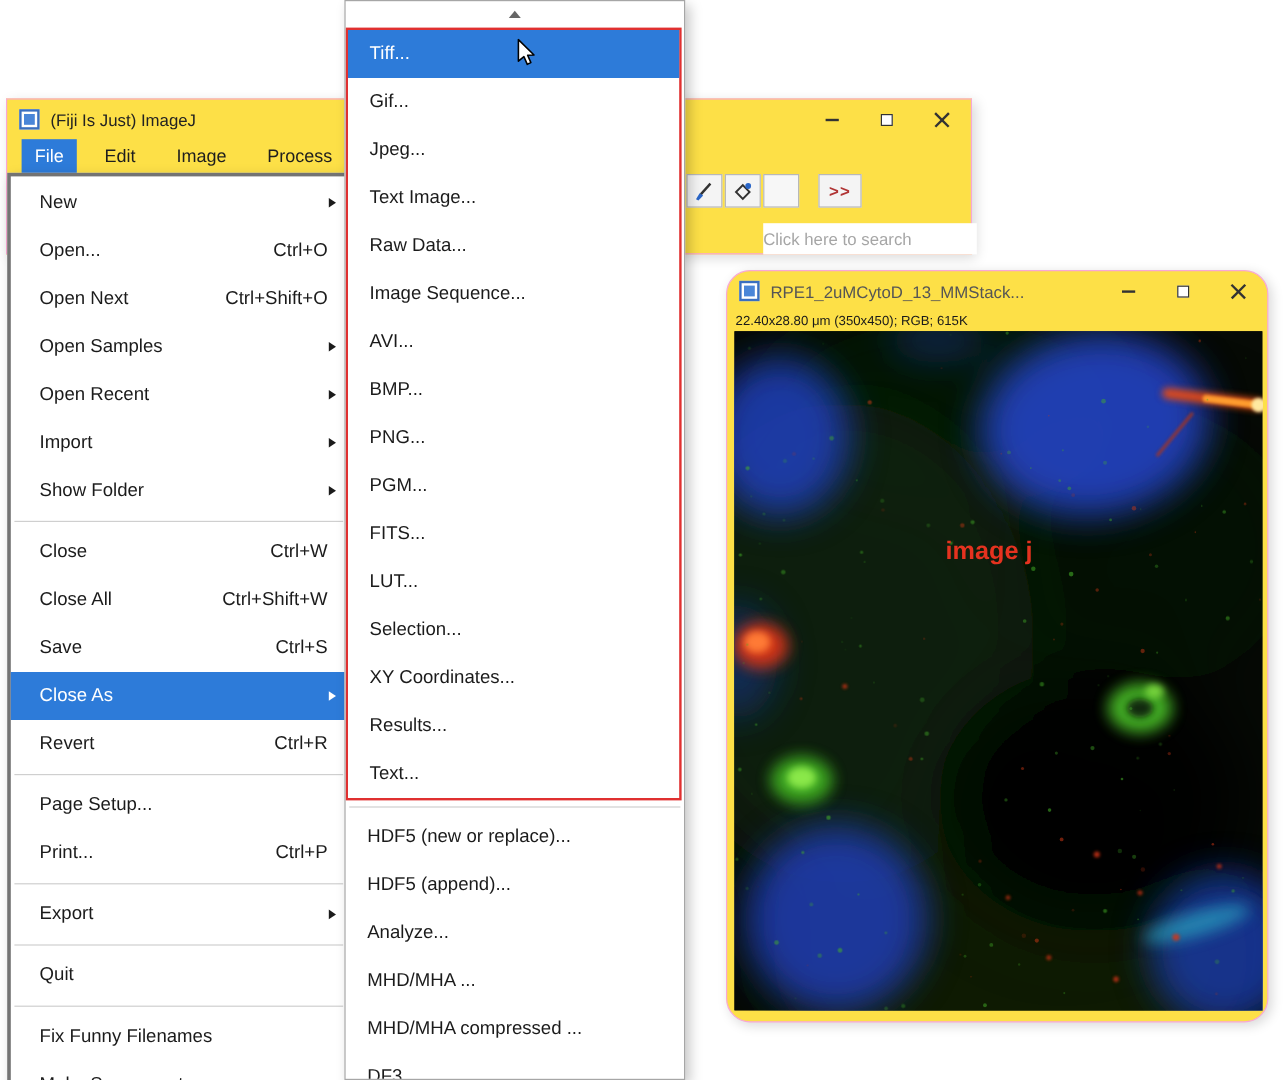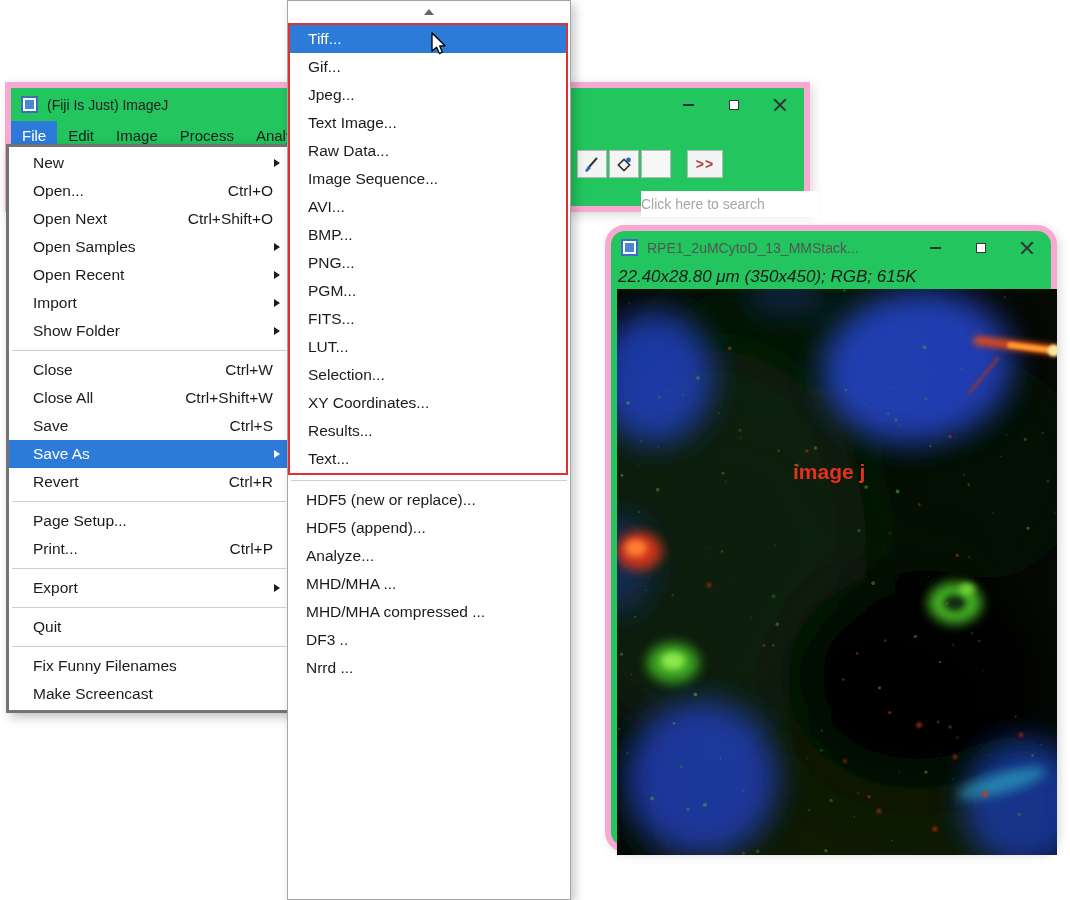--- a/index.html
+++ b/index.html
@@ -1,78 +1,78 @@
 <!DOCTYPE html>
 <html style="--accent: #2d7bd9; --highlight: #e03030; --more-color: #b03434;"><head>
 <meta charset="utf-8">
 <style>
   * { box-sizing: border-box; }
   body {
     margin: 0; width: 1070px; height: 900px; position: relative;
     background: #ffffff; overflow: hidden;
     font-family: "Liberation Sans", sans-serif;
   }
-  .window { position: absolute; background: #22c55e; border: 6px solid #f9a8d4;
+  .window { position: absolute; background: #fde047; border: 1px solid #f9a8d4;
             box-shadow: 3px 3px 10px rgba(0,0,0,.15); }
   #main-window  { left: 5px;  top: 82px;  width: 805px; height: 130px; z-index: 1; }
   #image-window { left: 605px; top: 225px; width: 452px; height: 627px; z-index: 10; border-radius: 20px; }
 
   .titlebar { height: 33px; display: flex; align-items: center; padding: 0 10px; position: relative; }
   .app-icon { width: 17px; height: 17px; border: 2px solid #3a6fc0; background: #fff; position: relative; flex: none; }
   .app-icon i { position: absolute; left: 2px; top: 2px; right: 2px; bottom: 2px; background: #4a86d8; display: block; }
   .titlebar-title { margin-left: 9px; font-size: 14px; color: #222; white-space: nowrap; overflow: hidden; }
   #image-window .titlebar-title { color: #555; }
 
   .win-controls { position: absolute; right: 1px; top: 1px; height: 31px; display: flex; }
   .win-btn { width: 46px; display: flex; align-items: center; justify-content: center; cursor: default; }
   .min-glyph { width: 11px; height: 0; border-top: 2px solid #333; }
   .max-glyph { width: 10px; height: 10px; border: 1.5px solid #333; background: #fff; }
   .close-glyph { position: relative; width: 14px; height: 14px; }
   .close-glyph i { position: absolute; left: -1px; top: 6px; width: 16px; height: 1.7px; background: #333; display: block; }
   .close-glyph i:first-child { transform: rotate(45deg); }
   .close-glyph i:last-child  { transform: rotate(-45deg); }
 
   #menubar { display: flex; height: 29px; align-items: stretch; font-size: 15px; }
-  .menu-item { display: flex; align-items: center; padding: 3px 11px; color: #1e1e1e; }
+  .menu-item { display: flex; align-items: center; padding: 3px 11px; color: #1e1e1e; margin-left: 12px; }
   .menu-item.active { background: var(--accent); color: #fff; }
 
   #toolbar { position: absolute; left: 566px; top: 62px; display: flex; align-items: center; }
   .tool-btn { width: 30px; height: 28px; border: 1px solid #b8b8b8; background: #f4f4f4;
               margin-right: 2px; display: flex; align-items: center; justify-content: center; }
   .tool-btn.blank { background: #f7f7f7; }
   .tool-btn.more { width: 36px; margin-left: 14px; color: var(--more-color); font-weight: bold;
                    font-size: 14px; letter-spacing: 1px; }
   #search-field { position: absolute; left: 630px; top: 103px; width: 178px; height: 26px;
                   display: flex; align-items: center; font-size: 14px; color: #a6a6a6; background: #fff; }
 
   .menu-popup { position: absolute; left: 6px; top: 144px; width: 286px; background: #fff;
                 border: 3px solid #737373; box-shadow: 4px 4px 10px rgba(0,0,0,.25);
                 z-index: 20; padding: 2px 0; }
-  .menu-row { height: 28px; display: flex; align-items: center; padding: 0 16px 0 24px;
+  .menu-row { height: 40px; display: flex; align-items: center; padding: 0 16px 0 24px;
               font-size: 15.5px; color: #1b1b1b; position: relative; }
   .menu-row.sub { padding-left: 18px; }
   .menu-row.selected { background: var(--accent); color: #fff; }
   .shortcut { margin-left: auto; }
   .menu-sep { height: 1px; background: #cfcfcf; margin: 5px 3px; }
   .arrow-right { position: absolute; right: 9px; top: 50%; margin-top: -4.5px; width: 0; height: 0;
                  border-left: 6px solid #1b1b1b; border-top: 4.5px solid transparent;
                  border-bottom: 4.5px solid transparent; }
   .menu-row.selected .arrow-right { border-left-color: #fff; }
 
   #submenu { position: absolute; left: 287px; top: 0; width: 284px; height: 900px; background: #fff;
              border: 1px solid #a6a6a6; box-shadow: 4px 4px 10px rgba(0,0,0,.22);
              z-index: 30; overflow: hidden; }
   .scroll-up { height: 22px; display: flex; align-items: center; justify-content: center; }
   .tri-up { width: 0; height: 0; border-bottom: 6px solid #666;
             border-left: 5px solid transparent; border-right: 5px solid transparent; }
   #redbox { border: 2px solid var(--highlight); margin-right: 2px; }
 
   #cursor { position: absolute; left: 430px; top: 32px; z-index: 60; }
 
-  .status { padding: 3px 7px 2px; font-size: 17px; color: #1a1a1a; font-style: italic; }
+  .status { padding: 3px 7px 2px; font-size: 11px; color: #1a1a1a; }
   .canvas-wrap { margin: 0 6px; width: 440px; height: 566px; position: relative; background: #000; }
   .canvas-wrap svg { display: block; }
 </style>
 </head>
 <body>
 
 <div class="window" id="main-window">
   <div class="titlebar">
     <span class="app-icon">
         <i></i>
@@ -157,21 +157,21 @@
     </div>
     <div class="menu-row">
       <span class="mlabel">Close All</span>
       <span class="shortcut">Ctrl+Shift+W</span>
     </div>
     <div class="menu-row">
       <span class="mlabel">Save</span>
       <span class="shortcut">Ctrl+S</span>
     </div>
     <div class="menu-row selected">
-      <span class="mlabel">Save As</span>
+      <span class="mlabel">Close As</span>
       <span class="arrow-right"></span>
     </div>
     <div class="menu-row">
       <span class="mlabel">Revert</span>
       <span class="shortcut">Ctrl+R</span>
     </div>
     <div class="menu-sep"></div>
     <div class="menu-row">
       <span class="mlabel">Page Setup...</span>
     </div>

